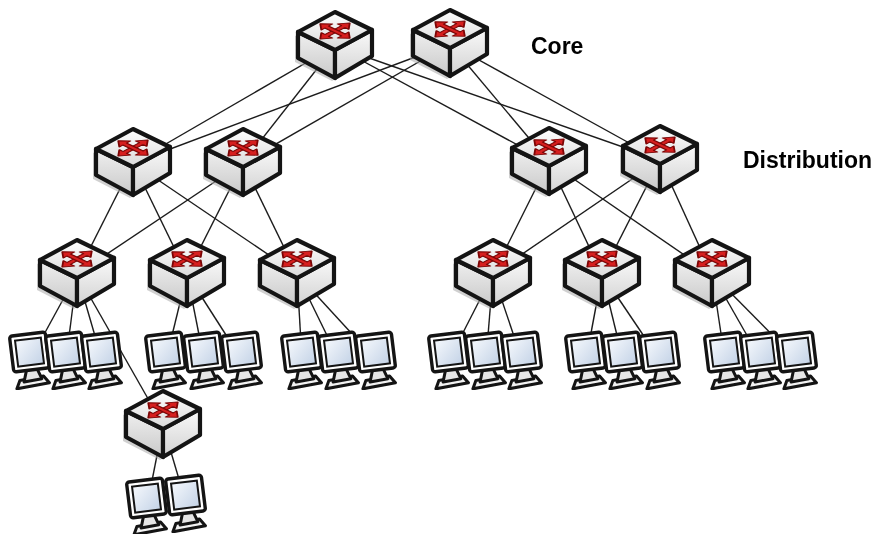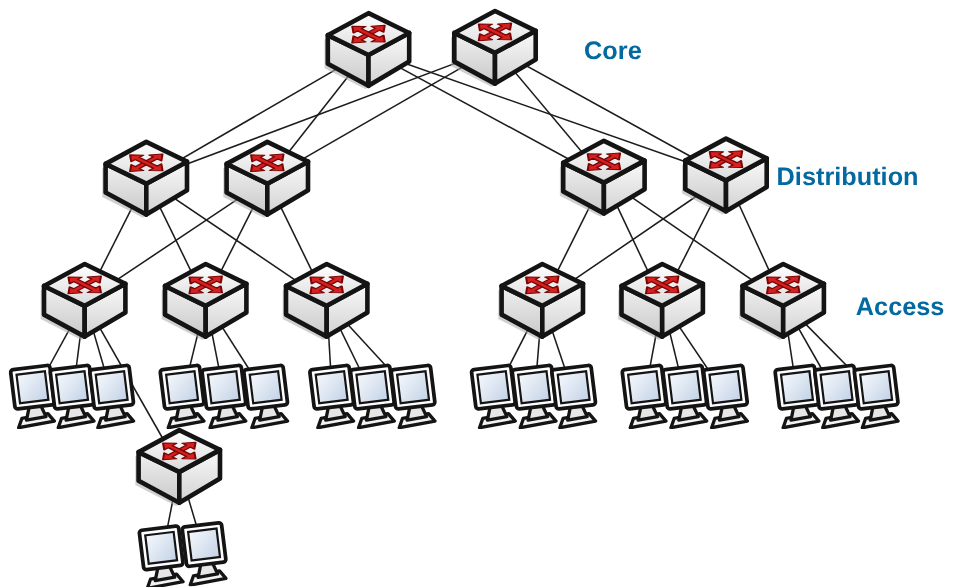--- a/index.html
+++ b/index.html
@@ -8,27 +8,27 @@
     width:874px;height:534px;
     background:#ffffff;
     font-family:"Liberation Sans", sans-serif;
     overflow:hidden;
   }
   .stage svg.diagram{position:absolute;left:0;top:0;}
   .layer-label{
     position:absolute;
     font-weight:bold;
     font-size:23px;
-    color:#0369a1;
+    color:#000000;
     letter-spacing:0px;
     white-space:nowrap;
     line-height:26px;
   }
   #label-core{left:531px;top:33px;}
-  #label-distribution{left:706px;top:147px;}
+  #label-distribution{left:743px;top:147px;}
   #label-access{left:778px;top:265px;}
   #label-adhoc{left:211px;top:411px;}
 </style>
 </head>
 <body>
 
 <div class="stage">
 
   <svg class="diagram" id="diagram-svg" width="874" height="534" viewBox="0 0 874 534">
     <defs>
@@ -152,14 +152,13 @@
         <use href="#sym-computer" x="701" y="330" width="48" height="60"></use>
         <use href="#sym-computer" x="737" y="330" width="48" height="60"></use>
         <use href="#sym-computer" x="773" y="330" width="48" height="60"></use>
         <use href="#sym-computer" x="123" y="476" width="48" height="60"></use>
         <use href="#sym-computer" x="162" y="473" width="48" height="60"></use>
       </g>
   </svg>
 
   <div class="layer-label" id="label-core">Core</div>
   <div class="layer-label" id="label-distribution">Distribution</div>
-  <div class="layer-label" id="label-access">Access</div>
 </div>
 
 </body></html>

